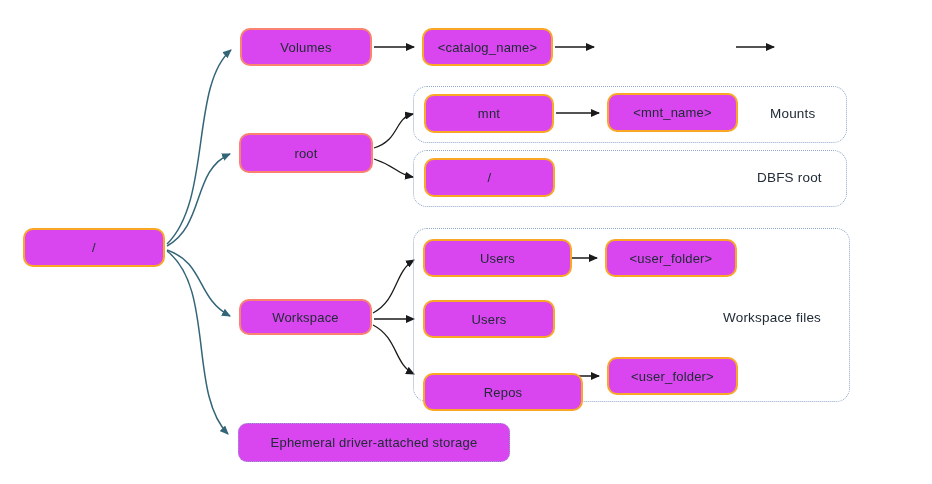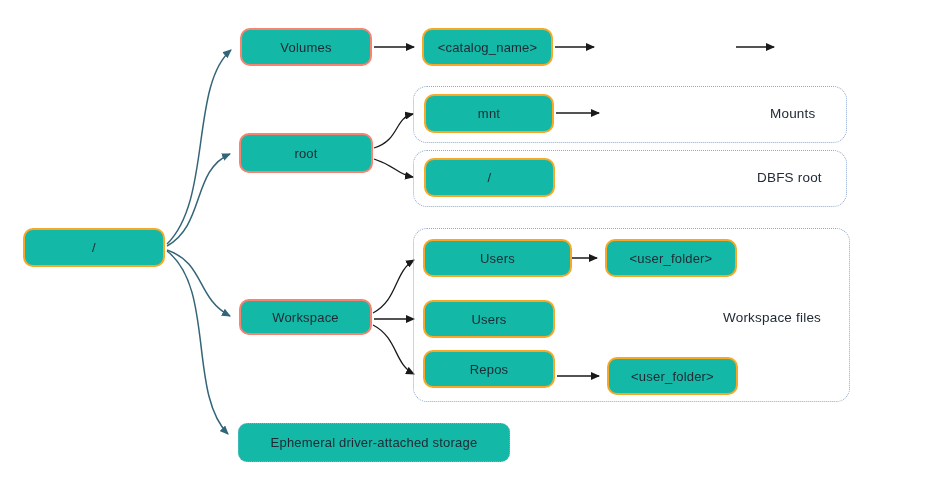--- a/index.html
+++ b/index.html
@@ -14,21 +14,21 @@
   html,body{margin:0;padding:0;background:var(--bg);}
   .stage{
     position:relative;width:932px;height:484px;background:var(--bg);
     font-family:"Liberation Sans","DejaVu Sans",sans-serif;
     color:var(--text);overflow:hidden;
   }
   .arrows{position:absolute;left:0;top:0;width:932px;height:484px;pointer-events:none;}
   .arrows path.teal{stroke:var(--teal);stroke-width:1.5;fill:none;}
   .arrows path.blk{stroke:var(--black);stroke-width:1.3;fill:none;}
   .node{
-    position:absolute;background:#14b8a6;border:2.5px solid var(--orange);
+    position:absolute;background:#d946ef;border:2.5px solid var(--orange);
     border-radius:10px;display:flex;align-items:center;justify-content:center;
     font-size:13px;letter-spacing:.2px;box-sizing:border-box;z-index:10;
   }
   .node.coral{border-color:var(--coral);}
   .group{
     position:absolute;border:1.4px dotted var(--dotted);border-radius:14px;
     box-sizing:border-box;z-index:1;background:transparent;
   }
   .group-label{
     position:absolute;font-size:13.5px;color:var(--text);z-index:5;letter-spacing:.2px;text-align:center;
@@ -80,24 +80,25 @@
     <path class="blk" d="M 557 376 L 599 376" marker-end="url(#ah-blk)"></path>
   </svg>
 
   <div class="node" style="left:23px;top:228px;width:142px;height:39px">/</div>
 
   <div class="node coral" style="left:240px;top:28px;width:132px;height:38px">Volumes</div>
   <div class="node" style="left:422px;top:28px;width:131px;height:38px">&lt;catalog_name&gt;</div>
 
   <div class="node coral" style="left:239px;top:133px;width:134px;height:40px">root</div>
   <div class="node" style="left:424px;top:94px;width:130px;height:39px">mnt</div>
+  <div class="node" style="left:607px;top:93px;width:131px;height:39px">&lt;mnt_name&gt;</div>
   <div class="node" style="left:424px;top:158px;width:131px;height:39px">/</div>
 
   <div class="node coral" style="left:239px;top:299px;width:133px;height:36px">Workspace</div>
   <div class="node" style="left:423px;top:239px;width:149px;height:38px">Users</div>
   <div class="node" style="left:605px;top:239px;width:132px;height:38px">&lt;user_folder&gt;</div>
   <div class="node" style="left:423px;top:300px;width:132px;height:38px">Users</div>
-  <div class="node" style="left:423px;top:350px;width:132px;height:38px">Repos</div>
+  <div class="node" style="left:423px;top:373px;width:160px;height:38px">Repos</div>
   <div class="node" style="left:607px;top:357px;width:131px;height:38px">&lt;user_folder&gt;</div>
 
   <div class="node dotted" style="left:238px;top:423px;width:272px;height:39px">Ephemeral driver-attached storage</div>
 
 </div>
 
 </body></html>

